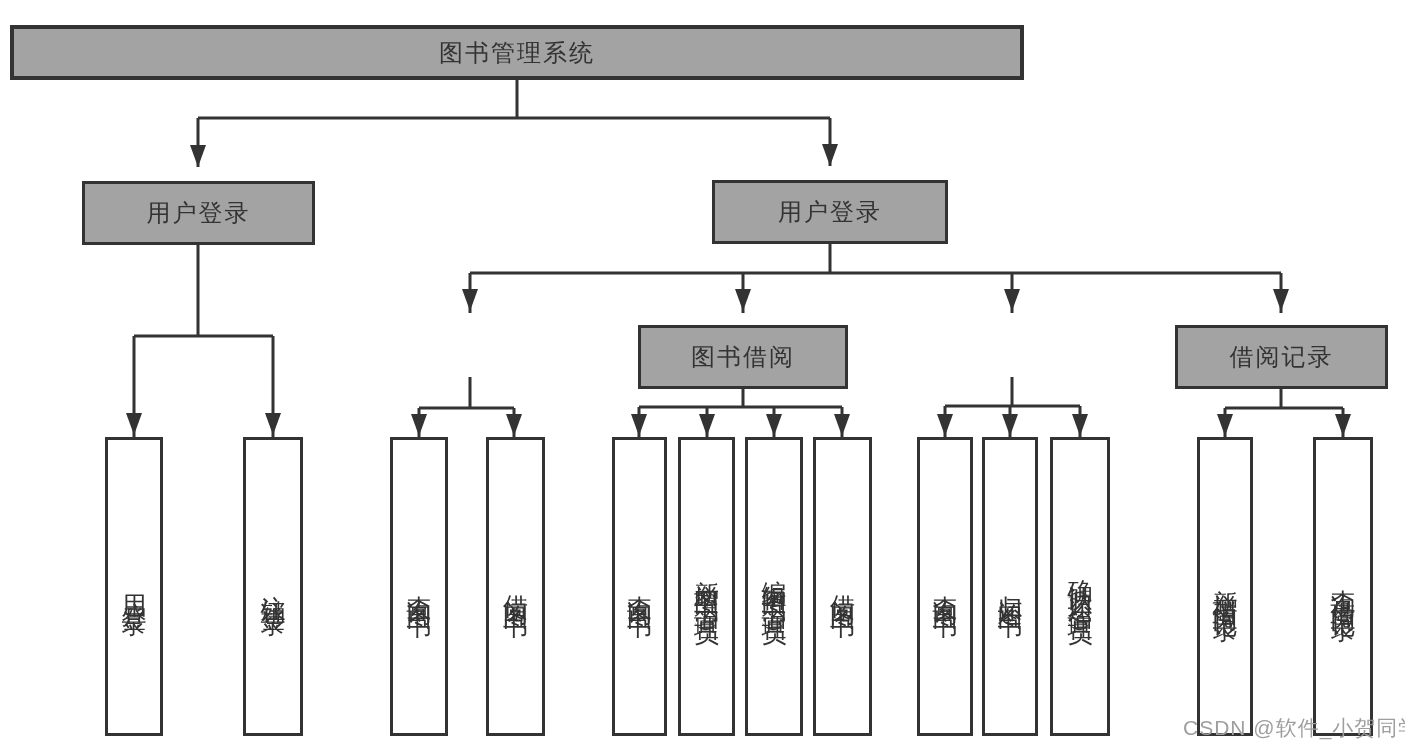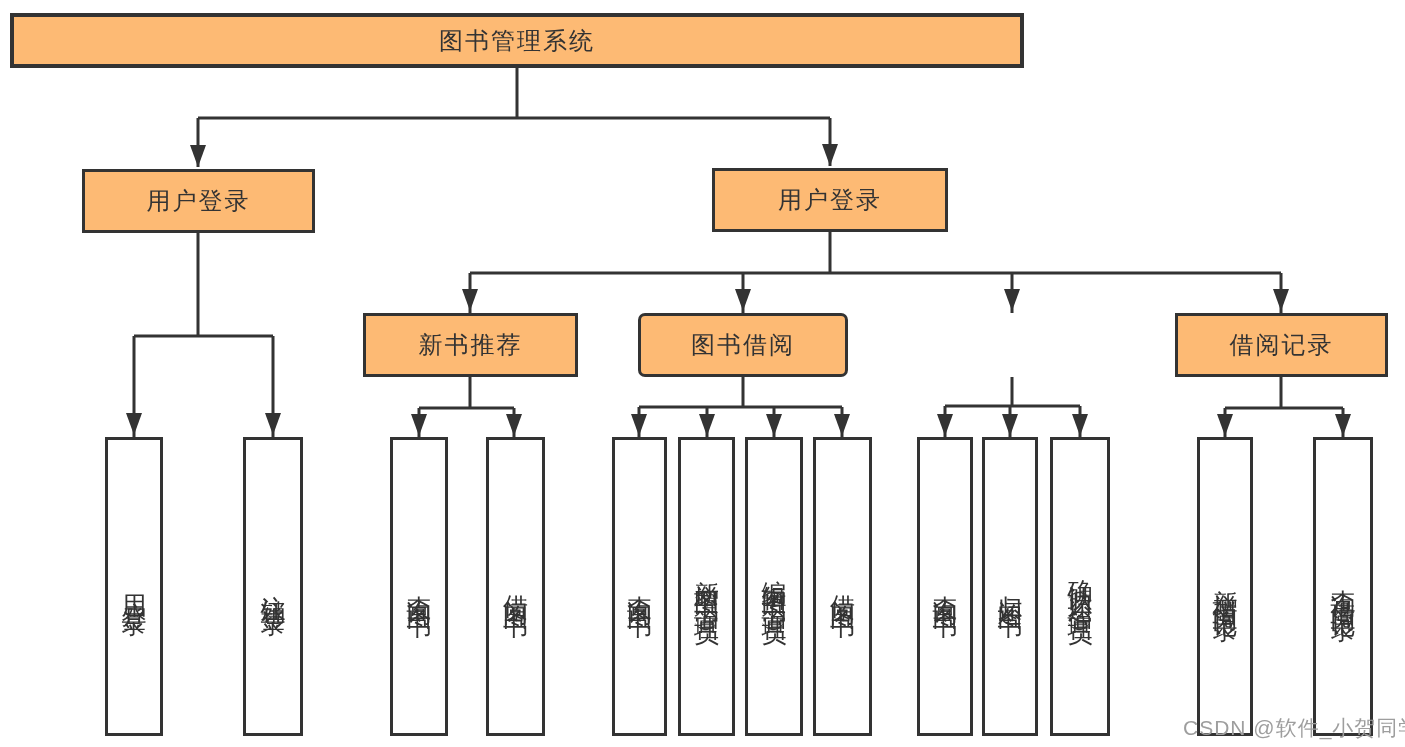--- a/index.html
+++ b/index.html
@@ -18,29 +18,30 @@
   }
   svg.connectors {
     position: absolute;
     left: 0;
     top: 0;
     z-index: 1;
   }
   .hbox {
     position: absolute;
     box-sizing: border-box;
-    background: #fdba74;
+    background: #a3a3a3;
     border: 3px solid #333333;
     display: flex;
     align-items: center;
     justify-content: center;
     font-size: 24px;
     letter-spacing: 2px;
     color: #333333;
     z-index: 2;
+    margin-top: 12px;
   }
   .hbox.root {
     border-width: 4px;
   }
   .vbox {
     position: absolute;
     box-sizing: border-box;
     background: #ffffff;
     border: 3px solid #333333;
     display: flex;
@@ -110,22 +111,21 @@
       <polygon points="1217,414 1233,414 1225,436"></polygon>
       <polygon points="1335,414 1351,414 1343,436"></polygon>
     </g>
   </svg>
 
   <div class="hbox root" style="left:10px; top:13px; width:1014px; height:55px;">图书管理系统</div>
 
   <div class="hbox" style="left:82px; top:169px; width:233px; height:64px;">用户登录</div>
   <div class="hbox" style="left:712px; top:168px; width:236px; height:64px;">用户登录</div>
 
-  <div class="hbox" style="left:363px; top:313px; width:215px; height:64px;">新书推荐</div>
-  <div class="hbox" style="left:638px; top:313px; width:210px; height:64px;border-radius:7px;">图书借阅</div>
+  <div class="hbox" style="left:638px; top:313px; width:210px; height:64px;">图书借阅</div>
   <div class="hbox" style="left:1175px; top:313px; width:213px; height:64px;">借阅记录</div>
 
   <div class="vbox" style="left:105px; width:58px;">用户登录</div>
   <div class="vbox" style="left:243px; width:60px;">注销登录</div>
 
   <div class="vbox" style="left:390px; width:58px;">查询图书</div>
   <div class="vbox" style="left:486px; width:59px;">借阅图书</div>
 
   <div class="vbox" style="left:612px; width:55px;">查询图书</div>
   <div class="vbox" style="left:678px; width:57px;">新增图书（管理员）</div>

